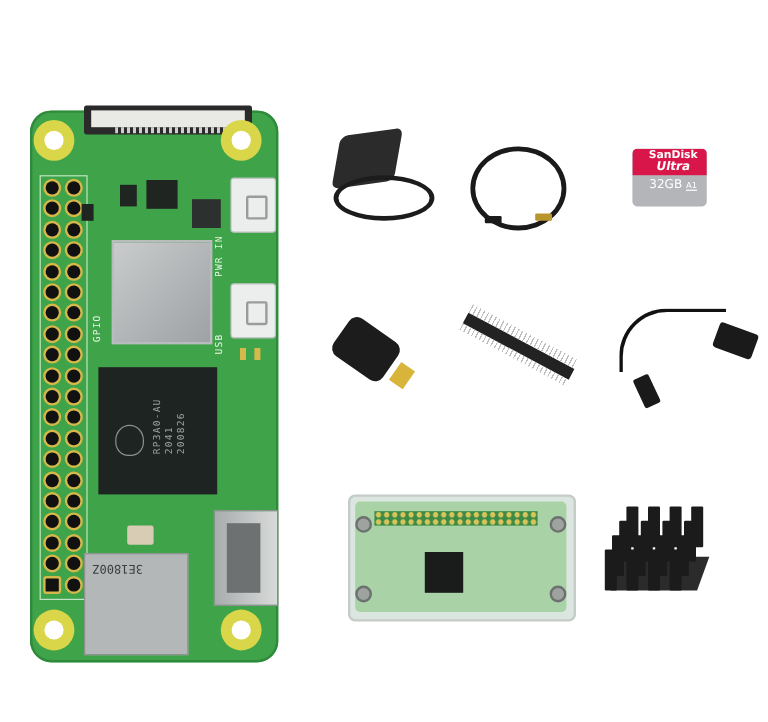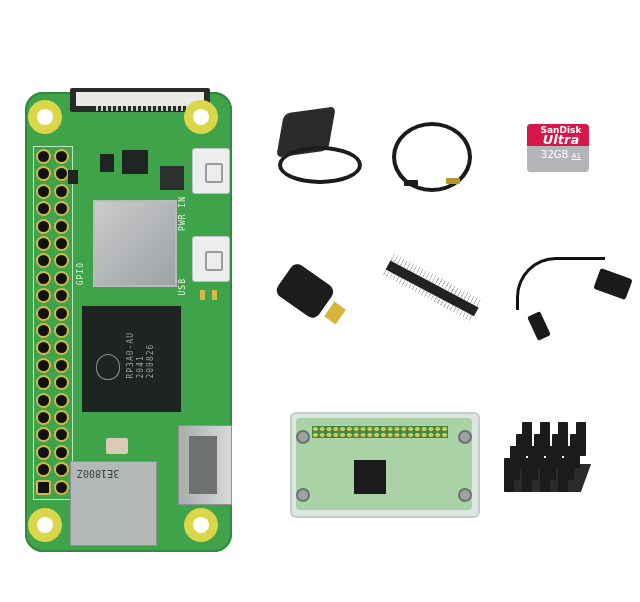--- a/index.html
+++ b/index.html
@@ -31,21 +31,21 @@
   .silk{font-family:"DejaVu Sans Mono",monospace;font-size:8px;color:#e8f5e6;position:absolute;writing-mode:vertical-rl;transform:rotate(180deg);letter-spacing:1px;}
   .chip{background:#1f2622;}
   
   .item{position:absolute;}
   #adapter .body{position:absolute;left:8px;top:8px;width:52px;height:44px;background:#2b2b2b;border-radius:6px;transform:skew(-10deg,-8deg);}
   #adapter .cable{position:absolute;left:6px;top:44px;width:76px;height:30px;border:4px solid #1c1c1c;border-radius:50%;}
   #hdmi-cable .loop{position:absolute;left:2px;top:6px;width:72px;height:62px;border:4px solid #1a1a1a;border-radius:50%;}
   #hdmi-cable .plug{position:absolute;width:14px;height:6px;background:#1a1a1a;border-radius:1px;}
   #sdcard{left:527px;top:124px;width:62px;height:48px;border-radius:4px;overflow:hidden;background:#b3b5b8;text-align:center;}
   #sdcard .top{height:22px;background:#d8164a;color:#fff;font-size:9px;font-weight:bold;padding:2px 0 0 6px;box-sizing:border-box;line-height:9px;}
-  #sdcard .top i{font-size:13px;display:block;}
+  #sdcard .top i{font-size:10px;display:block;}
   #sdcard .bot{color:#fff;font-size:10px;padding:3px 0 0 6px;}
   #mini-adapter .body{position:absolute;left:6px;top:8px;width:50px;height:38px;background:#1c1c1c;border-radius:8px;transform:rotate(35deg);}
   #mini-adapter .tip{position:absolute;left:54px;top:40px;width:14px;height:18px;background:#d9b43a;transform:rotate(35deg);}
   #pin-header{left:388px;top:260px;width:100px;height:10px;background:#222;transform:rotate(28deg);transform-origin:left center;}
   #pin-header::before{content:"";position:absolute;left:0;top:-8px;width:100px;height:8px;
     background:repeating-linear-gradient(90deg,#bdbdbd 0 1px,transparent 1px 3.6px);}
   #pin-header::after{content:"";position:absolute;left:0;top:10px;width:100px;height:6px;
     background:repeating-linear-gradient(90deg,#bdbdbd 0 1px,transparent 1px 3.6px);}
   #otg .wire{position:absolute;left:4px;top:2px;width:86px;height:50px;border:3px solid #111;border-bottom:none;border-right:none;border-radius:40px 0 0 0;}
   #otg .fem{position:absolute;left:84px;top:18px;width:34px;height:22px;background:#1a1a1a;border-radius:3px;transform:rotate(20deg);}

